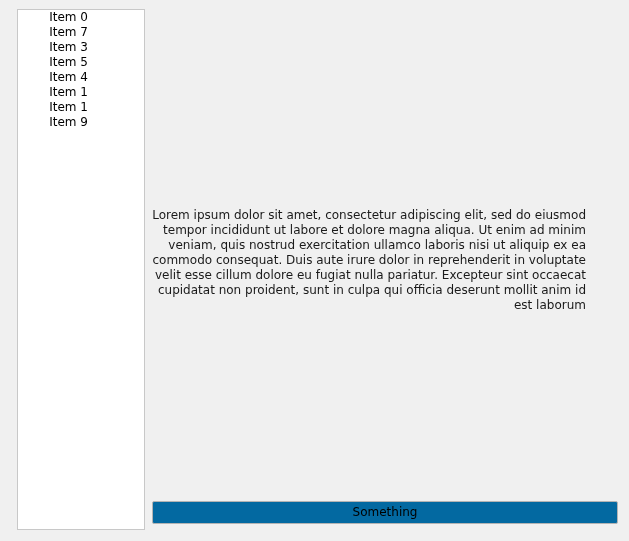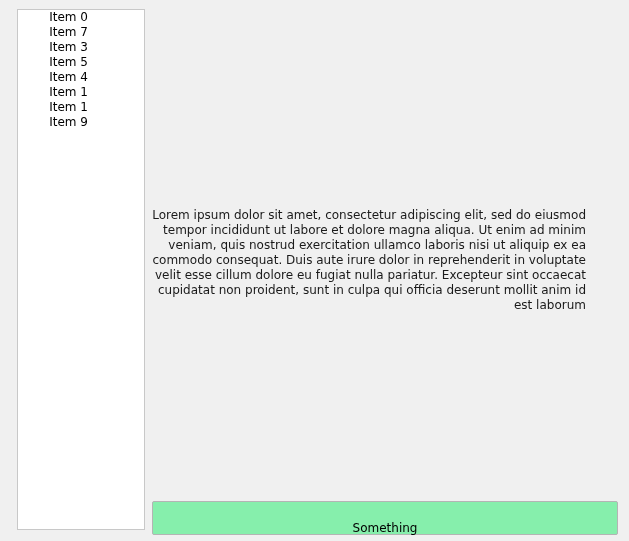--- a/index.html
+++ b/index.html
@@ -63,30 +63,30 @@
     line-height: 15px;
     color: #1a1a1a;
     text-align: right;
   }
   .bottom-button {
     position: absolute;
     left: 0;
     top: 492px;
     width: 466px;
     height: 23px;
-    background: #86efac;
+    background: #0369a1;
     border: 1px solid #b4b4b4;
     border-radius: 2px;
     font-family: "DejaVu Sans", sans-serif;
     font-size: 12px;
     color: #000000;
     text-align: center;
     line-height: 21px;
     box-sizing: border-box;
-    padding: 16px;
+    padding: 0;
     cursor: pointer;
   }
 </style>
 </head>
 <body>
 
 <div class="window">
 
   <div class="list-panel">
     <div class="list-item">Item 0</div>

